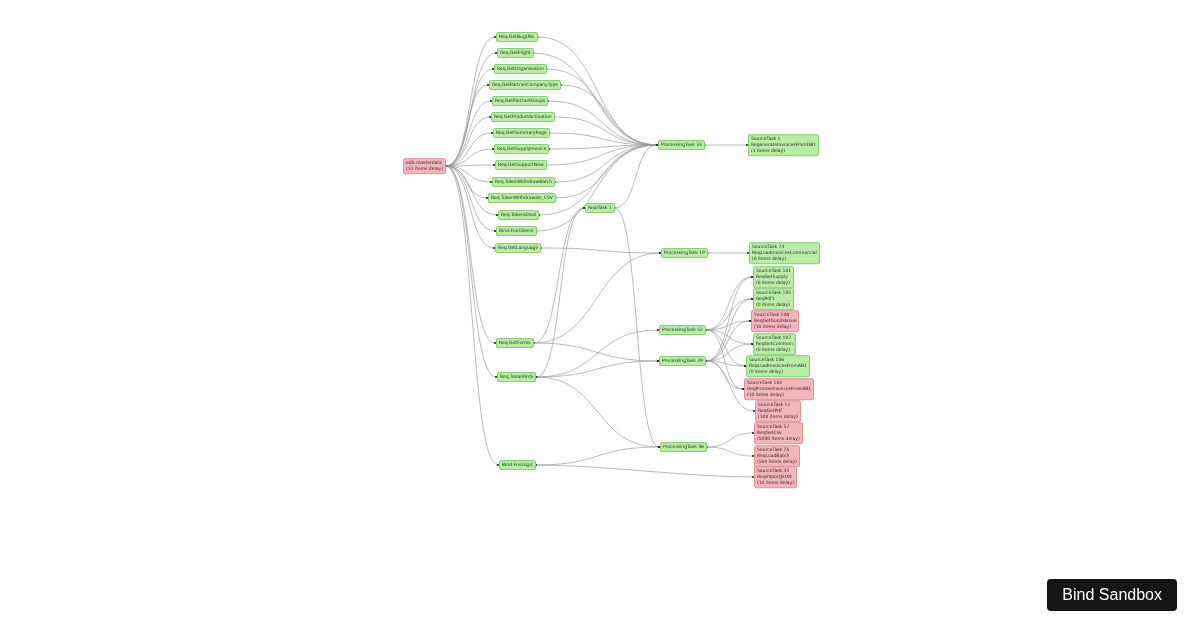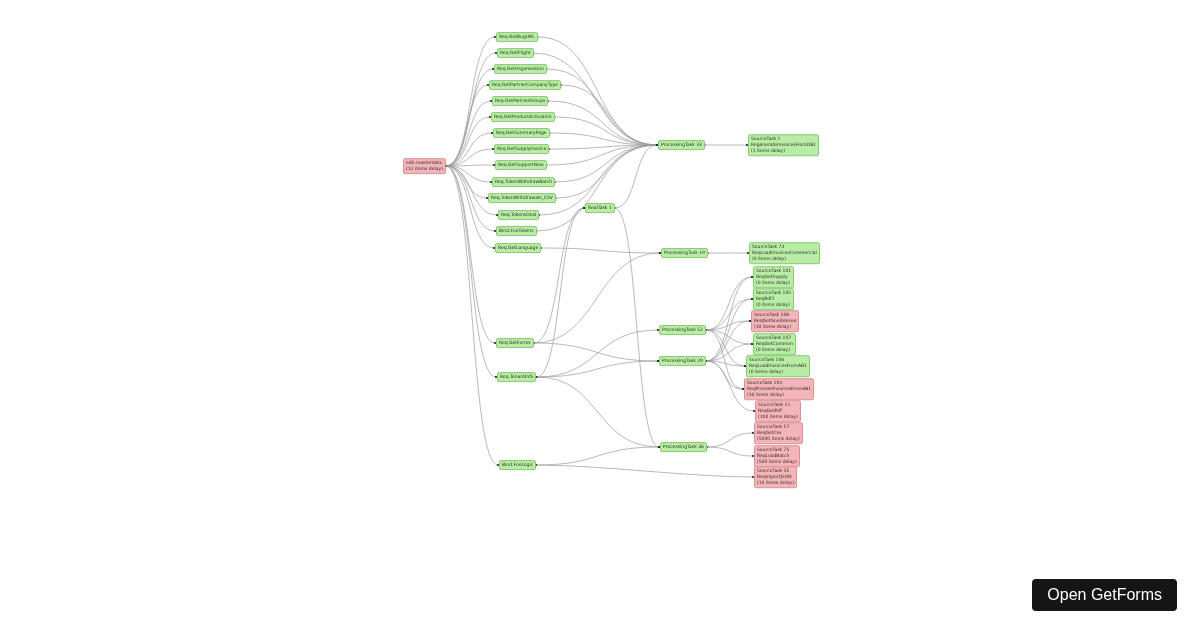--- a/index.html
+++ b/index.html
@@ -338,13 +338,13 @@
       </div>
       <div class="node green" style="left: 497px; top: 377px;">
         <div>Req.TenantInfo</div>
       </div>
       <div class="node green" style="left: 499px; top: 465px;">
         <div>Bind.FooLogic</div>
       </div>
     </div>
 </div>
 
-<button class="sandbox-btn">Open GetForms</button>
+<button class="sandbox-btn">Bind Sandbox</button>
 
 </body></html>

